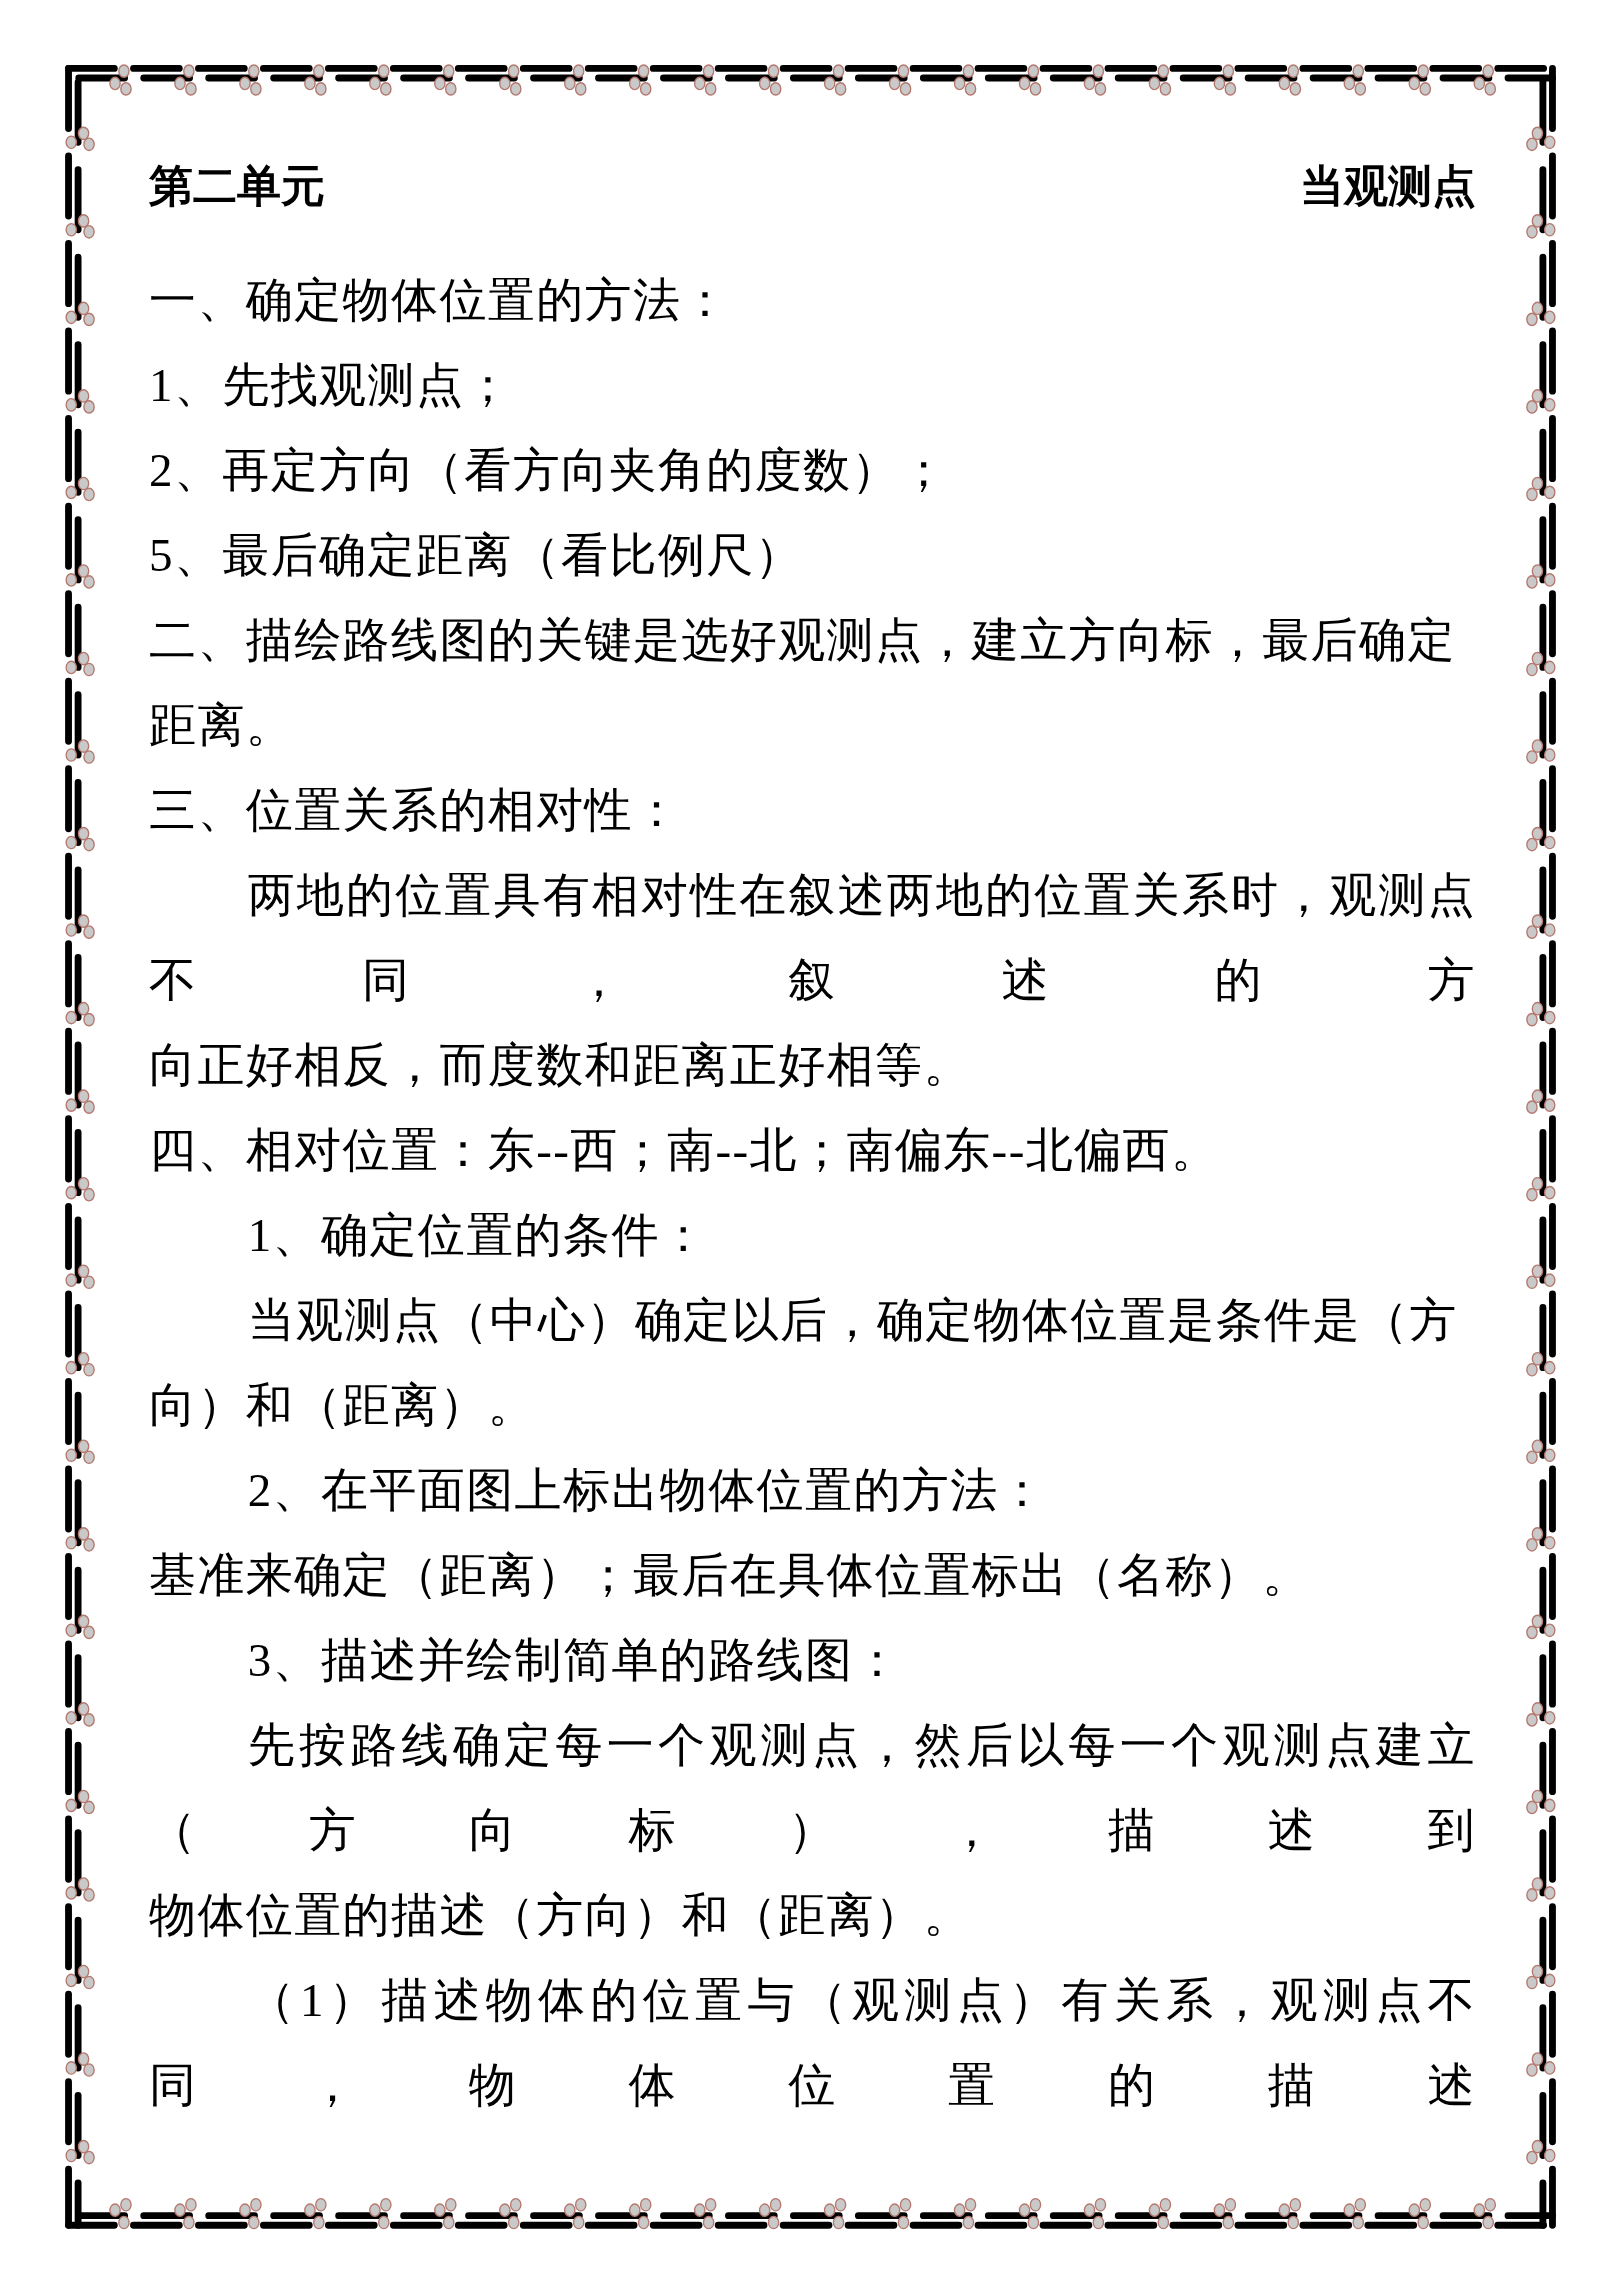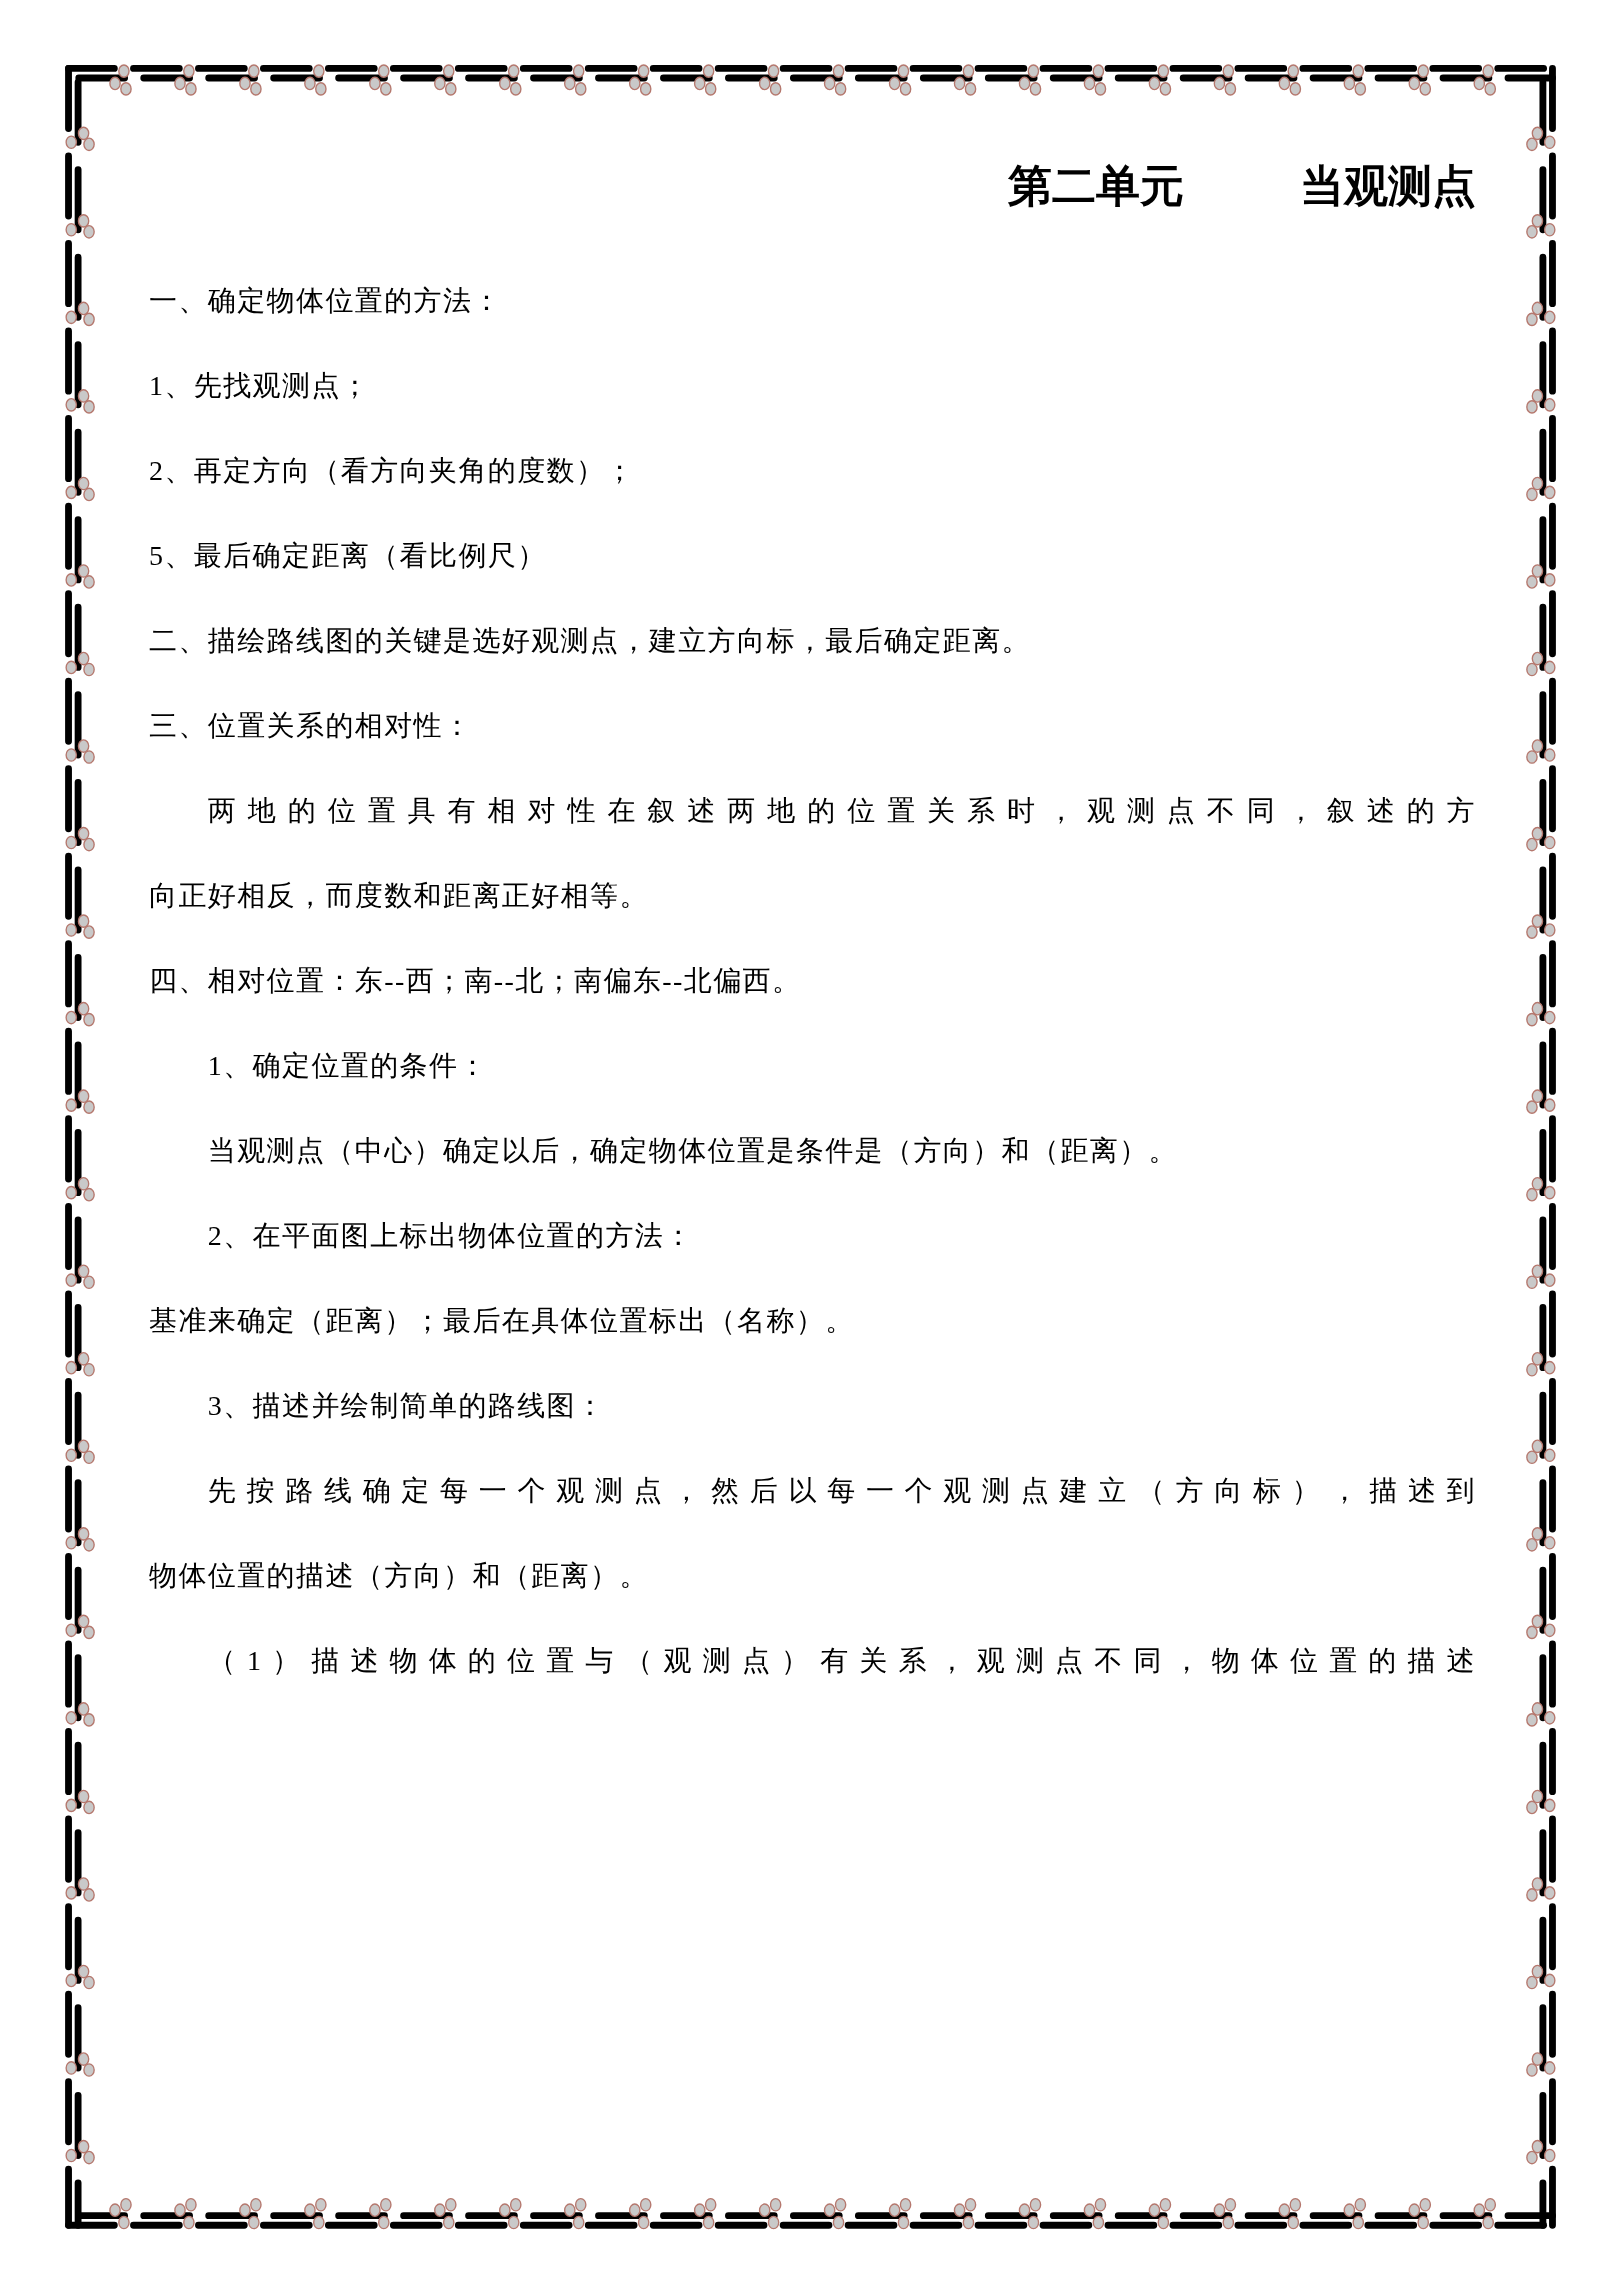--- a/index.html
+++ b/index.html
@@ -15,30 +15,30 @@
   .border-svg{position:absolute;left:0;top:0;width:1621px;height:2295px;}
   .content{
     position:absolute;
     left:149px;
     top:0;
     width:1327px;
   }
   .title{
     margin-top:156px;
     display:flex;
-    justify-content:flex-end;
+    justify-content:space-between;
     gap:116px;
     font-weight:bold;
     font-size:44px;
     line-height:62px;
     white-space:nowrap;
   }
   .lines{margin-top:40px;}
   .line{
-    font-size:28px;
+    font-size:47px;
     line-height:85px;
     letter-spacing:1.4px;
     text-align:left;
     white-space:normal;
   }
   .line.ind{text-indent:2.1em;}
   .line.b{font-weight:normal;}
   .line.j{text-align:justify;text-align-last:justify;}
 </style>
 </head>

